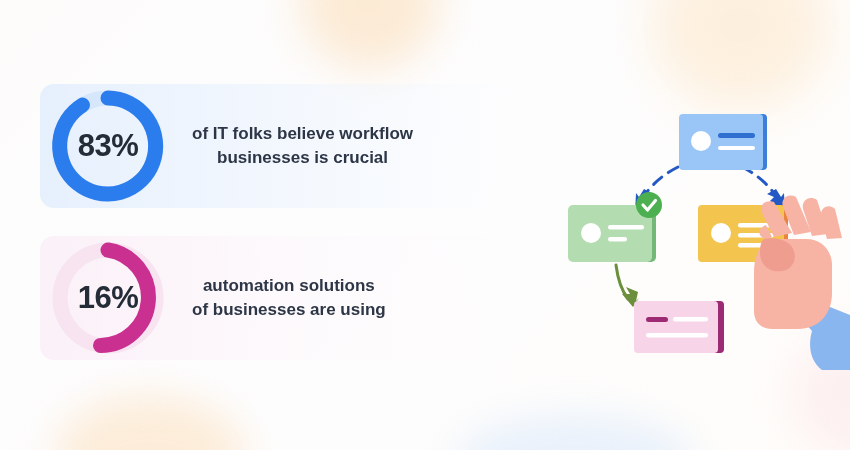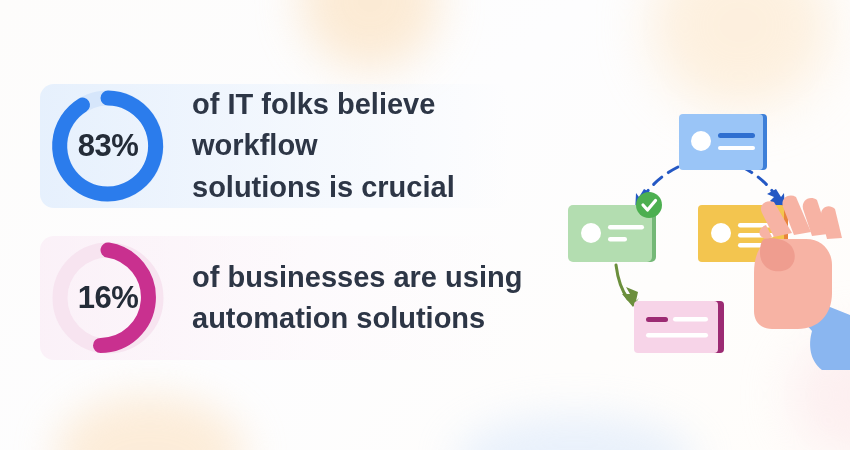--- a/index.html
+++ b/index.html
@@ -110,25 +110,26 @@
     font-size: 31px;
     font-weight: bold;
     letter-spacing: -0.5px;
     color: #242c38;
   }
 
   .stat-text {
     position: relative;
     z-index: 2;
     margin-left: 24px;
-    font-size: 29px;
+    font-size: 17px;
     font-weight: bold;
     line-height: 1.42;
     color: #2d3646;
     max-width: 340px;
+    text-align: center;
   }
 
   
   .illustration {
     position: absolute;
     left: 560px; top: 105px;
     width: 290px; height: 265px;
   }
   .illustration svg { display: block; }
 </style>
@@ -151,38 +152,38 @@
       <div class="donut">
         <svg viewBox="0 0 120 120" aria-hidden="true">
           <circle cx="60" cy="60" r="48" fill="none" stroke="#d6e6fb" stroke-width="15"></circle>
           <path d="M 60 12 A 48 48 0 1 1 34.5 19.1" fill="none" stroke="#2b7cec" stroke-width="15" stroke-linecap="round"></path>
         </svg>
         <div class="donut-label">83%</div>
       </div>
 
       <div class="stat-text">
         <div>of IT folks believe workflow</div>
-        <div>solutions is crucial</div>
+        <div>businesses is crucial</div>
       </div>
     </div>
 
     <div class="stat-row stat-row-2">
       <div class="panel-glow"></div>
 
       <div class="donut">
         <svg viewBox="0 0 120 120" aria-hidden="true">
           <circle cx="60" cy="60" r="48" fill="none" stroke="#f7e4f0" stroke-width="15"></circle>
           <path d="M 60 12 A 48 48 0 0 1 52.5 107.4" fill="none" stroke="#c9308f" stroke-width="15" stroke-linecap="round"></path>
         </svg>
         <div class="donut-label">16%</div>
       </div>
 
       <div class="stat-text">
+        <div>automation solutions</div>
         <div>of businesses are using</div>
-        <div>automation solutions</div>
       </div>
     </div>
 
   </div>
 
   <div class="illustration">
     <svg width="290" height="265" viewBox="0 0 290 265" aria-hidden="true">
 
       <g>
         <path d="M 118 62 C 98 72 86 86 80 98" fill="none" stroke="#2458c4" stroke-width="3" stroke-dasharray="11 8" stroke-linecap="round"></path>

